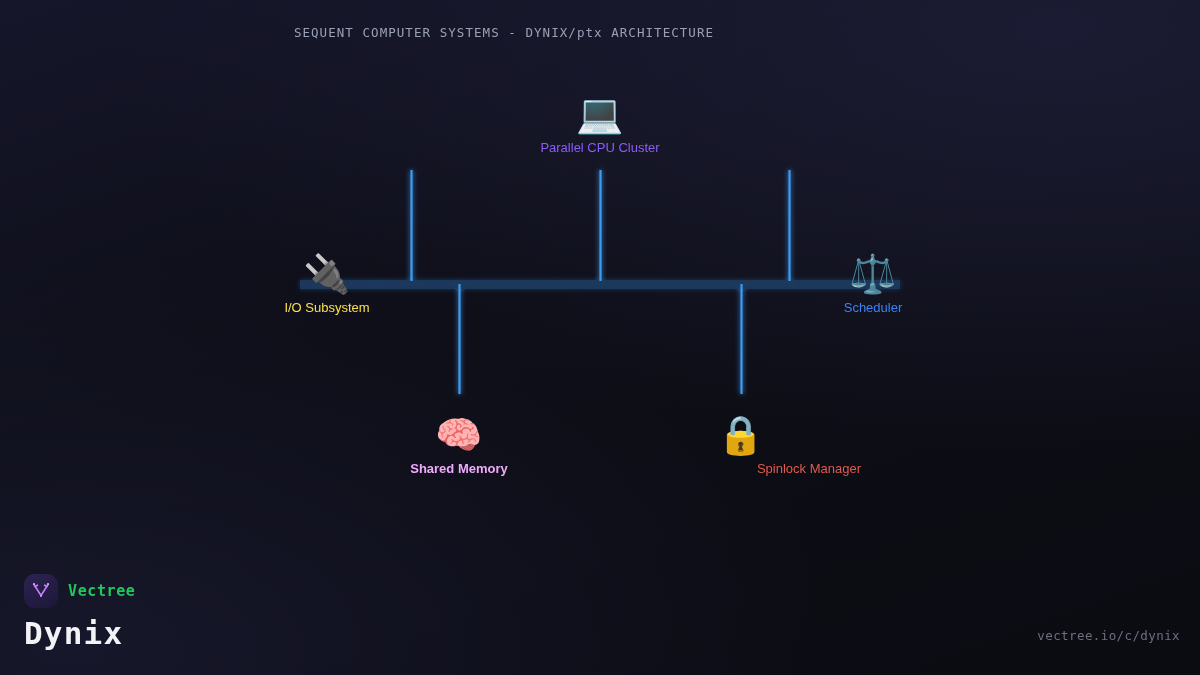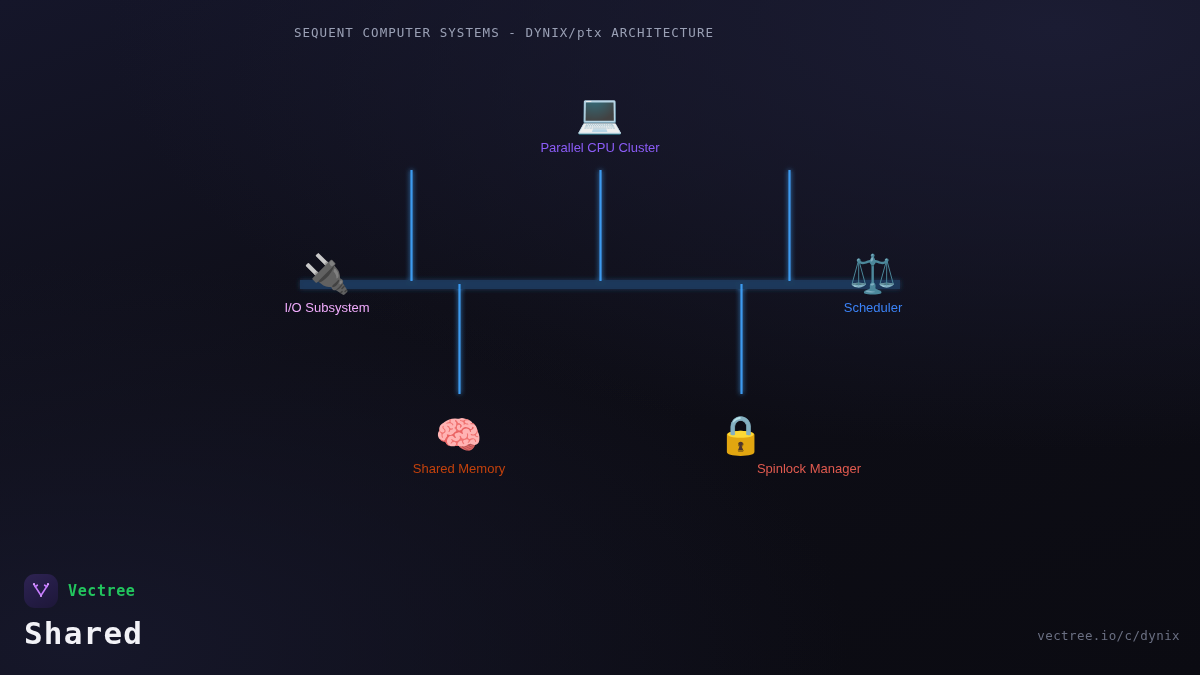--- a/index.html
+++ b/index.html
@@ -160,31 +160,31 @@
   </g>
 </svg>
 
 <div class="node" style="left:600px; top:92px;">
   <span class="node-icon">💻</span>
   <span class="node-label" style="color:#8b5cf6;">Parallel CPU Cluster</span>
 </div>
 
 <div class="node" style="left:327px; top:252px;">
   <span class="node-icon">🔌</span>
-  <span class="node-label" style="color:#f0abfc;">I/O Subsystem</span>
+  <span class="node-label" style="color:#fde047;">I/O Subsystem</span>
 </div>
 
 <div class="node" style="left:873px; top:252px;">
   <span class="node-icon">⚖️</span>
   <span class="node-label" style="color:#3b82f6;">Scheduler</span>
 </div>
 
 <div class="node" style="left:459px; top:413px;">
   <span class="node-icon">🧠</span>
-  <span class="node-label" style="color:#c2410c;">Shared Memory</span>
+  <span class="node-label" style="color:#f0abfc;font-weight:bold;">Shared Memory</span>
 </div>
 
 <div class="node" style="left:741px; top:413px;">
   <span class="node-icon">🔒</span>
   <span class="node-label" style="color:#e05a4f;text-align:right;">Spinlock Manager</span>
 </div>
 
 <div id="brand-block">
   <div id="brand-row">
     <div id="brand-logo">
@@ -198,16 +198,16 @@
         </g>
         <g fill="#d89bff">
           <circle cx="4.0" cy="4.2" r="1.15"></circle>
           <circle cx="18.0" cy="4.2" r="1.15"></circle>
           <circle cx="11.0" cy="16.0" r="1.0"></circle>
         </g>
       </svg>
     </div>
     <span id="brand-name">Vectree</span>
   </div>
-  <div id="brand-product">Shared</div>
+  <div id="brand-product">Dynix</div>
 </div>
 
 <div id="brand-url">vectree.io/c/dynix</div>
 
 </body></html>

